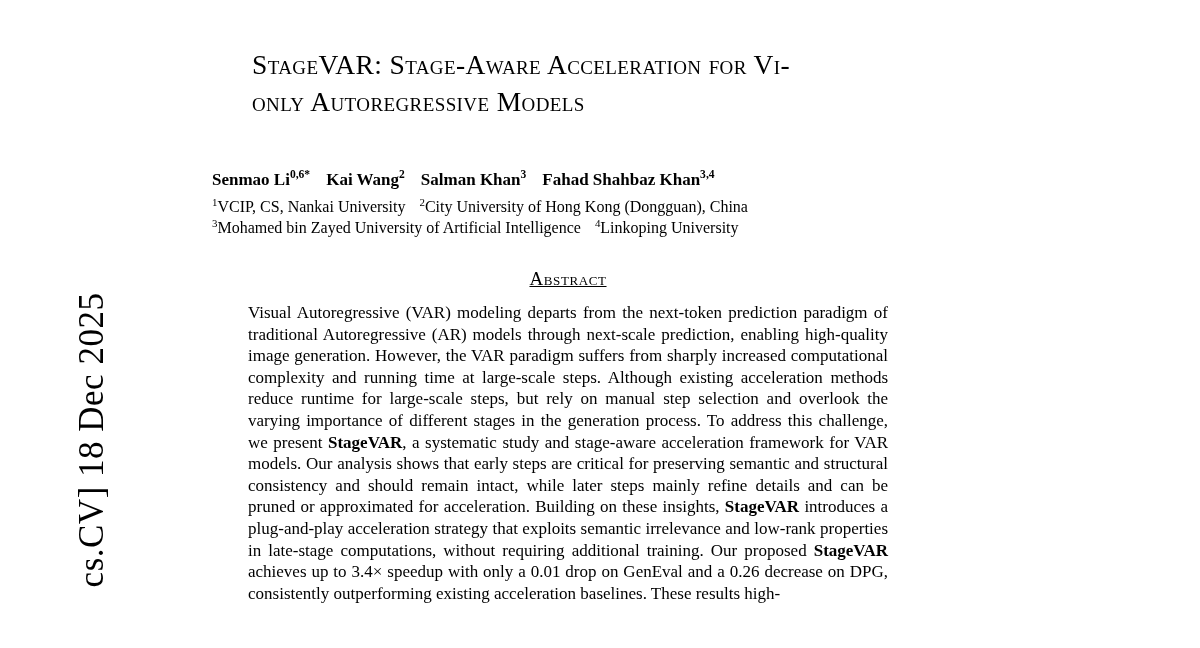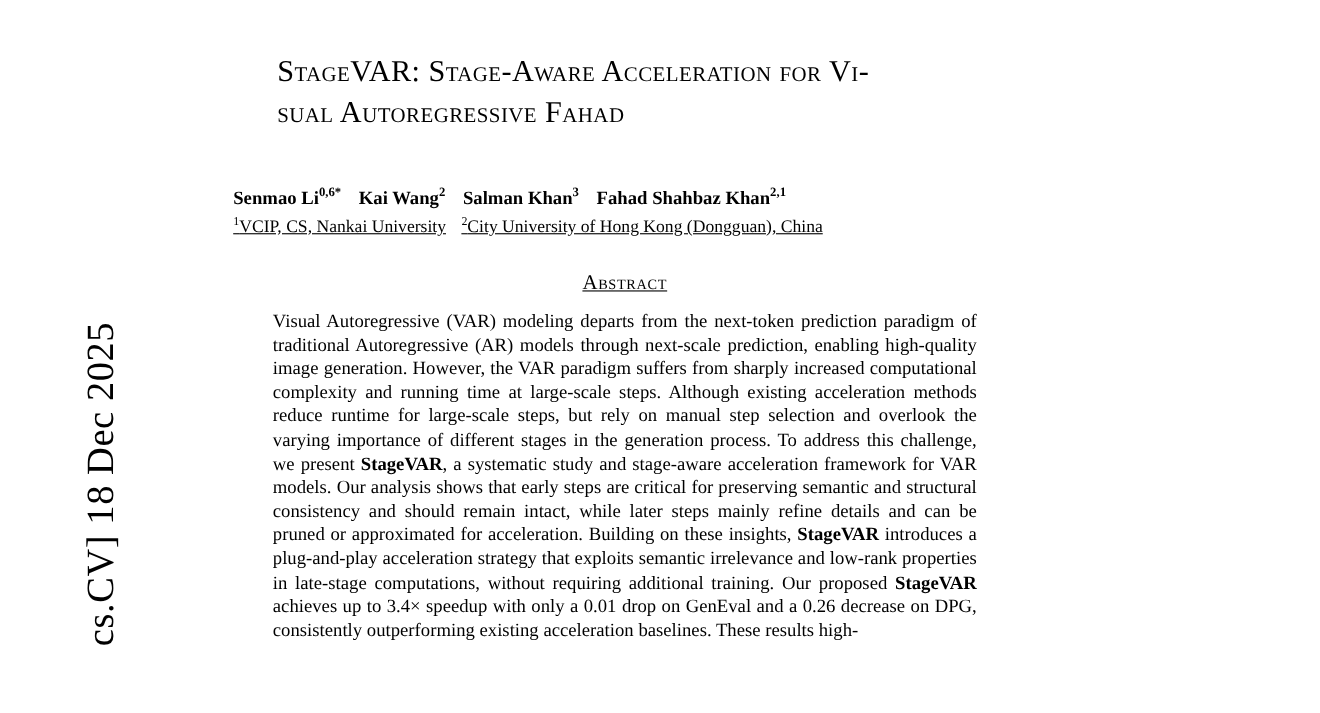--- a/index.html
+++ b/index.html
@@ -67,21 +67,20 @@
   }
   .authors .gap {
     display: inline-block;
     width: 16px;
   }
   .affil {
     margin-top: 5px;
     font-size: 16px;
     line-height: 21px;
     font-weight: normal;
-    text-decoration: underline;
   }
   .affil .gap {
     display: inline-block;
     width: 14px;
   }
   sup {
     font-size: 0.68em;
     vertical-align: super;
     line-height: 0;
   }
@@ -107,27 +106,28 @@
 </style>
 </head>
 <body>
 
 <div class="arxiv-stamp">cs.CV]  18 Dec 2025</div>
 
 <div class="paper">
 
   <h1 class="title">
     <span class="sc">StageVAR: Stage-Aware Acceleration for Vi-</span><br>
-    <span class="sc">sual Autoregressive Fahad</span>
+    <span class="sc">only Autoregressive Models</span>
   </h1>
 
   <div class="authors">
-    <div class="row" id="author-row-1"><span>Senmao Li<sup>0,6*</sup></span><span class="gap"></span><span>Kai Wang<sup>2</sup></span><span class="gap"></span><span>Salman Khan<sup>3</sup></span><span class="gap"></span><span>Fahad Shahbaz Khan<sup>2,1</sup></span></div>
+    <div class="row" id="author-row-1"><span>Senmao Li<sup>0,6*</sup></span><span class="gap"></span><span>Kai Wang<sup>2</sup></span><span class="gap"></span><span>Salman Khan<sup>3</sup></span><span class="gap"></span><span>Fahad Shahbaz Khan<sup>3,4</sup></span></div>
     <div class="affil" id="affil-list">
         <div><sup>1</sup><span>VCIP, CS, Nankai University</span><span class="gap"></span><sup>2</sup><span>City University of Hong Kong (Dongguan), China</span></div>
+        <div><sup>3</sup><span>Mohamed bin Zayed University of Artificial Intelligence</span><span class="gap"></span><sup>4</sup><span>Linkoping University</span></div>
       </div>
   </div>
 
   <div class="abstract-heading">Abstract</div>
 
   <div class="abstract-body" id="abstract-body">Visual Autoregressive (VAR) modeling departs from the next-token prediction paradigm of traditional Autoregressive (AR) models through next-scale prediction, enabling high-quality image generation. However, the VAR paradigm suffers from sharply increased computational complexity and running time at large-scale steps. Although existing acceleration methods reduce runtime for large-scale steps, but rely on manual step selection and overlook the varying importance of different stages in the generation process. To address this challenge, we present <b>StageVAR</b>, a systematic study and stage-aware acceleration framework for VAR models. Our analysis shows that early steps are critical for preserving semantic and structural consistency and should remain intact, while later steps mainly refine details and can be pruned or approximated for acceleration. Building on these insights, <b>StageVAR</b> introduces a plug-and-play acceleration strategy that exploits semantic irrelevance and low-rank properties in late-stage computations, without requiring additional training. Our proposed <b>StageVAR</b> achieves up to 3.4× speedup with only a 0.01 drop on GenEval and a 0.26 decrease on DPG, consistently outperforming existing acceleration baselines. These results high-</div>
 
 </div>
 
 </body></html>

